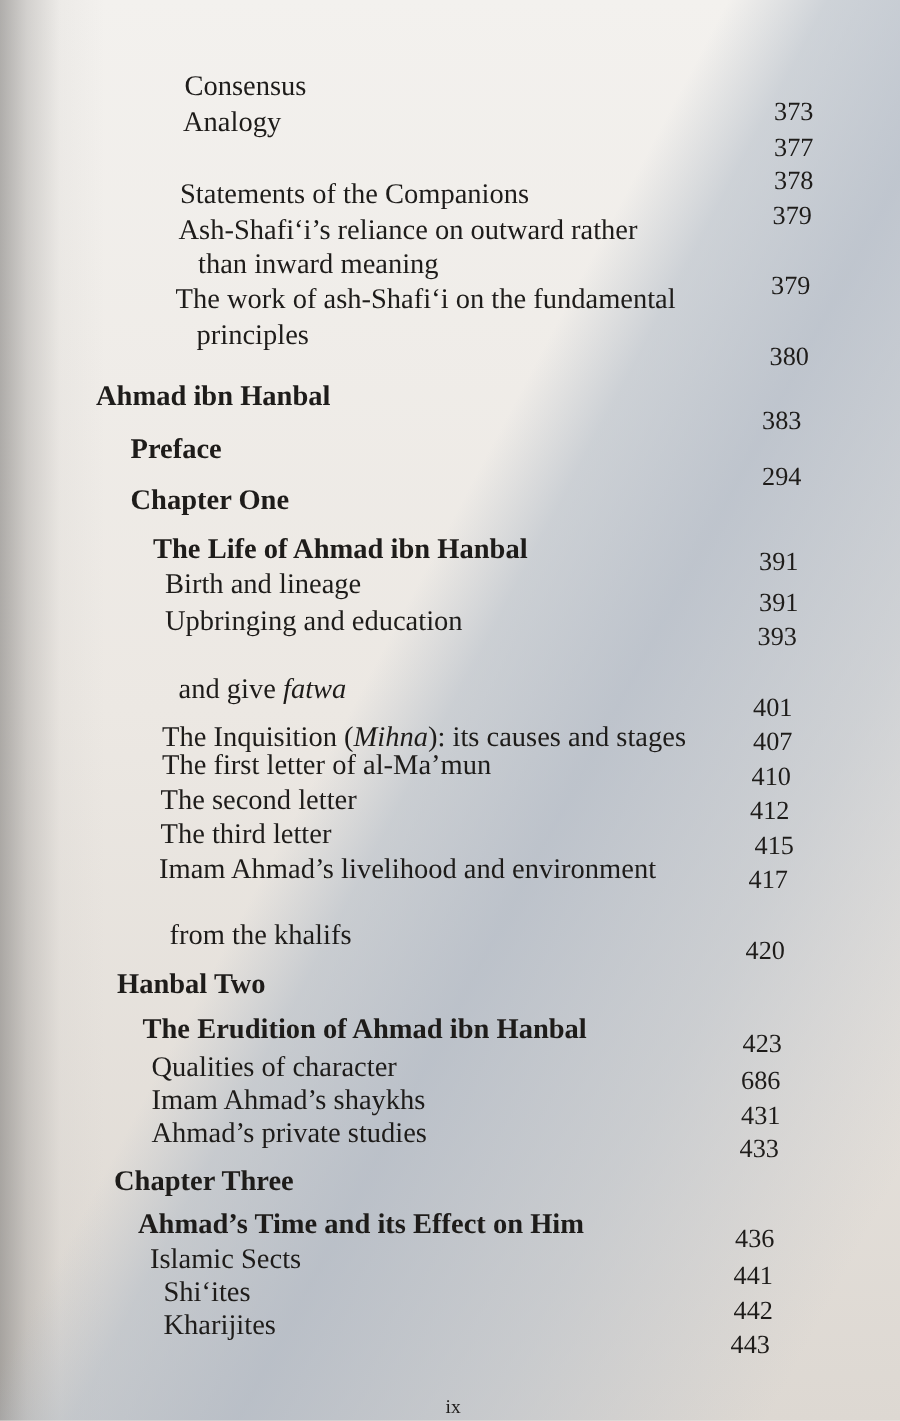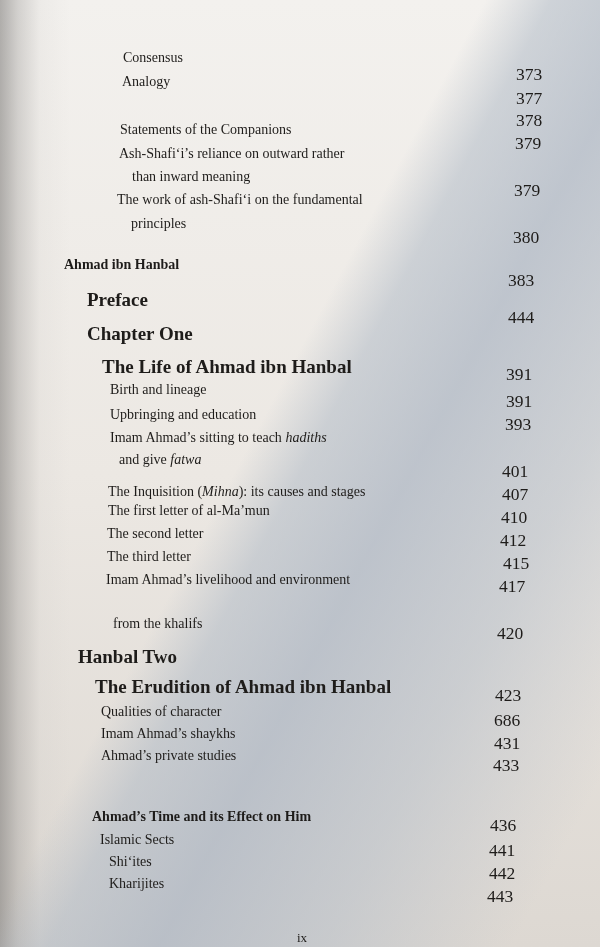--- a/index.html
+++ b/index.html
@@ -15,21 +15,21 @@
       linear-gradient(90deg, rgba(120,118,116,0.55) 0px, rgba(150,148,146,0.35) 18px, rgba(200,198,195,0.15) 40px, rgba(0,0,0,0) 70px),
       linear-gradient(180deg, #f3f1ee 0%, #ece8e3 50%, #ddd8d2 100%);
   }
   
   .shadow {
     position: absolute; left: 0; top: 0; width: 600px; height: 947px;
     background: linear-gradient(118deg, rgba(0,0,0,0) 0%, rgba(0,0,0,0) 44%, rgba(176,186,198,0.55) 50%, rgba(170,180,194,0.7) 60%, rgba(182,190,200,0.55) 75%, rgba(0,0,0,0) 92%);
     pointer-events: none;
   }
   .toc { position: absolute; left: 0; top: 0; width: 600px; height: 947px; }
-  .entry { position: absolute; font-size: 14px; line-height: 20px; white-space: nowrap; }
+  .entry { position: absolute; font-size: 19px; line-height: 20px; white-space: nowrap; }
   .entry.bold { font-weight: bold; }
   .entry.h1 { font-size: 19px; }
   .num { position: absolute; font-size: 17.5px; line-height: 20px; font-family: Liberation Serif, serif; }
   .folio { position: absolute; left: 297px; top: 930px; font-size: 13px; }
   i { font-style: italic; }
 </style>
 </head>
 <body>
 
 <div class="page"></div>
@@ -53,34 +53,33 @@
   <div class="num" style="left:514px;top:180px">379</div>
 
   <div class="entry" style="left:117px;top:190px">The work of ash-Shafi‘i on the fundamental</div>
   <div class="entry" style="left:131px;top:214px">principles</div>
   <div class="num" style="left:513px;top:227px">380</div>
 
   <div class="entry bold" style="left:64px;top:255px">Ahmad ibn Hanbal</div>
   <div class="num" style="left:508px;top:270px">383</div>
 
   <div class="entry bold h1" style="left:87px;top:290px">Preface</div>
-  <div class="num" style="left:508px;top:307px">444</div>
+  <div class="num" style="left:508px;top:307px">294</div>
 
   <div class="entry bold h1" style="left:87px;top:324px">Chapter One</div>
 
   <div class="entry bold h1" style="left:102px;top:357px">The Life of Ahmad ibn Hanbal</div>
   <div class="num" style="left:506px;top:364px">391</div>
 
   <div class="entry" style="left:110px;top:380px">Birth and lineage</div>
   <div class="num" style="left:506px;top:391px">391</div>
 
   <div class="entry" style="left:110px;top:405px">Upbringing and education</div>
   <div class="num" style="left:505px;top:414px">393</div>
 
-  <div class="entry" style="left:110px;top:428px"><span>Imam Ahmad’s sitting to teach </span><i>hadiths</i></div>
   <div class="entry" style="left:119px;top:450px"><span>and give </span><i>fatwa</i></div>
   <div class="num" style="left:502px;top:461px">401</div>
 
   <div class="entry" style="left:108px;top:482px"><span>The Inquisition (</span><i>Mihna</i><span>): its causes and stages</span></div>
   <div class="num" style="left:502px;top:484px">407</div>
 
   <div class="entry" style="left:108px;top:501px">The first letter of al-Ma’mun</div>
   <div class="num" style="left:501px;top:507px">410</div>
 
   <div class="entry" style="left:107px;top:524px">The second letter</div>
@@ -102,20 +101,21 @@
 
   <div class="entry" style="left:101px;top:702px">Qualities of character</div>
   <div class="num" style="left:494px;top:710px">686</div>
 
   <div class="entry" style="left:101px;top:724px">Imam Ahmad’s shaykhs</div>
   <div class="num" style="left:494px;top:733px">431</div>
 
   <div class="entry" style="left:101px;top:746px">Ahmad’s private studies</div>
   <div class="num" style="left:493px;top:755px">433</div>
 
+  <div class="entry bold h1" style="left:76px;top:778px">Chapter Three</div>
 
   <div class="entry bold" style="left:92px;top:807px">Ahmad’s Time and its Effect on Him</div>
   <div class="num" style="left:490px;top:815px">436</div>
 
   <div class="entry" style="left:100px;top:830px">Islamic Sects</div>
   <div class="num" style="left:489px;top:840px">441</div>
 
   <div class="entry bold" style="left:109px;top:852px;font-weight:normal">Shi‘ites</div>
   <div class="num" style="left:489px;top:863px">442</div>
 

